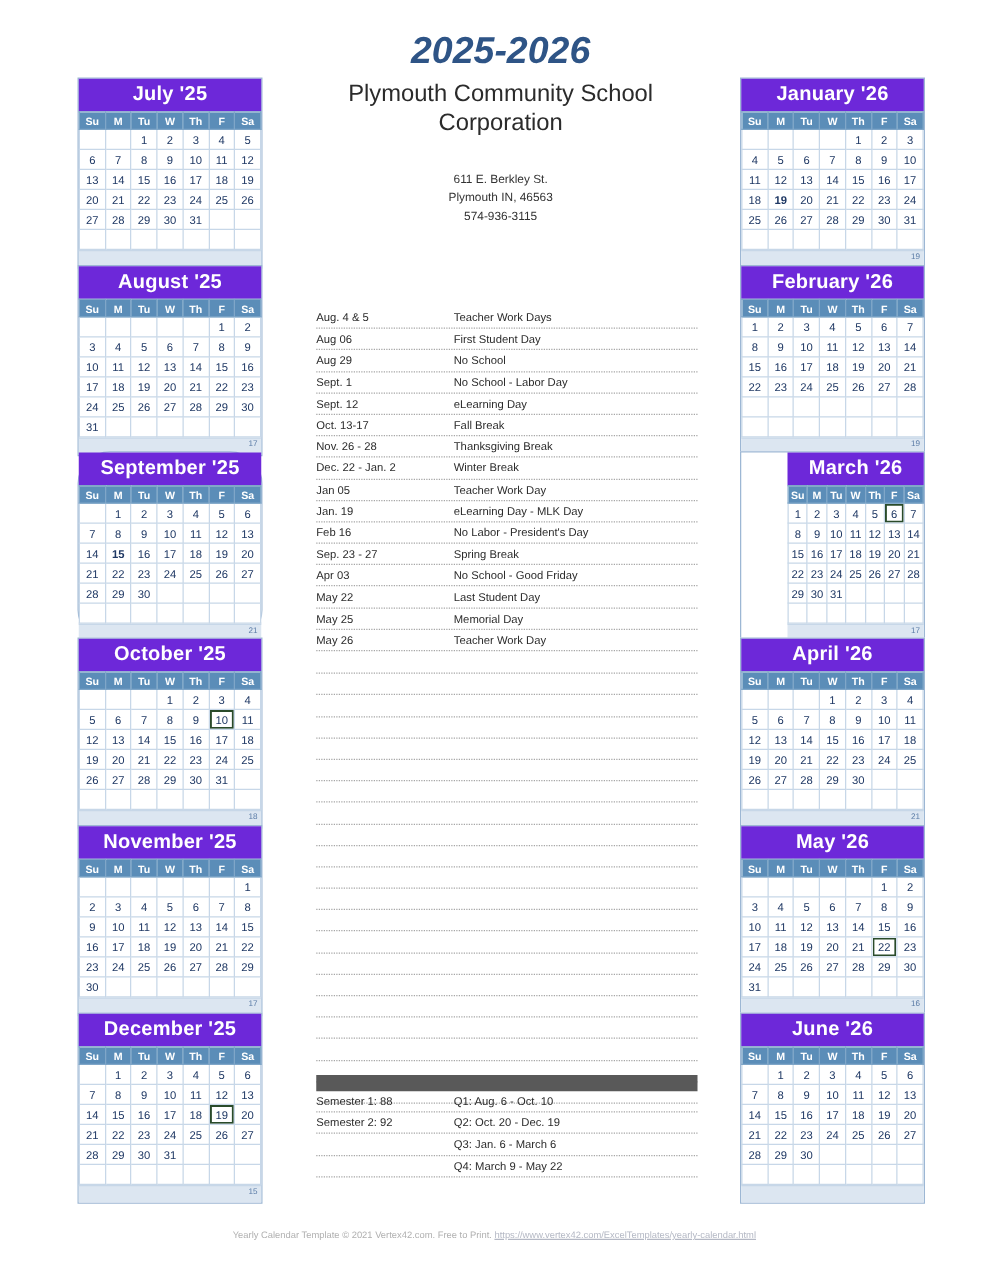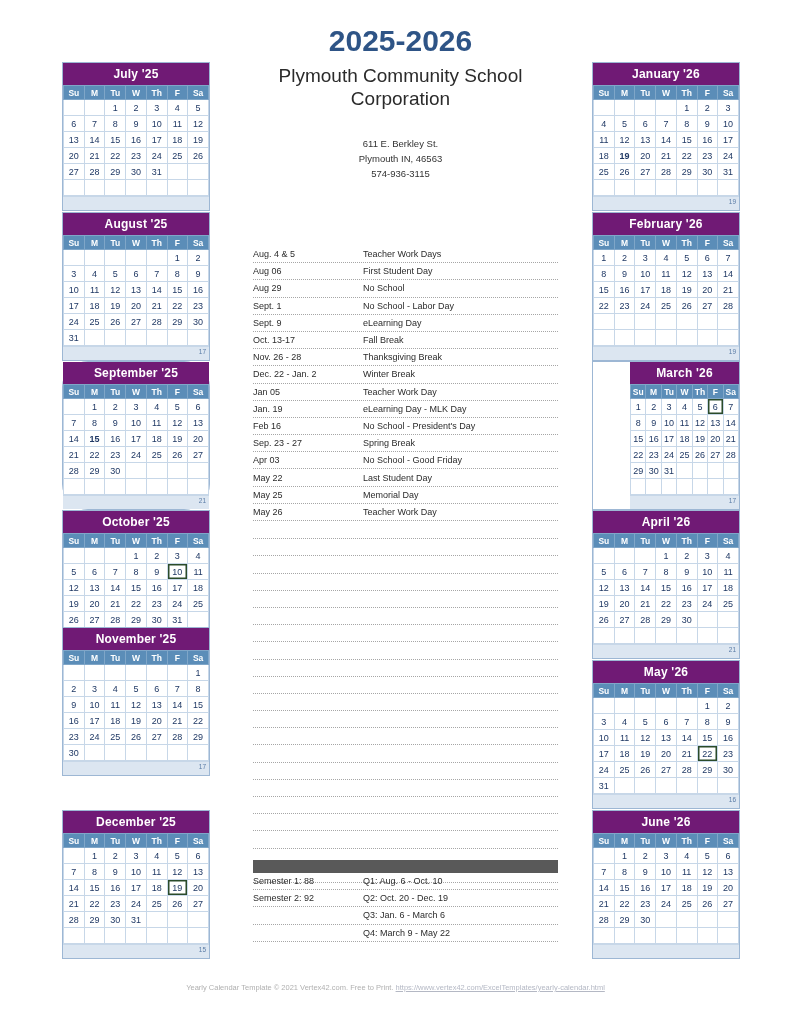--- a/index.html
+++ b/index.html
@@ -30,20 +30,21 @@
     width: 345px;
     text-align: center;
   }
   .year-title {
     font-size: 30px;
     font-weight: bold;
     color: #2E5486;
     letter-spacing: 0px;
     line-height: 34px;
     margin: 0;
+    font-style: italic;
   }
   .school-name {
     font-size: 19px;
     font-weight: normal;
     color: #2b2b2b;
     line-height: 23px;
     margin: 6px 0 0 0;
   }
   .address-block {
     margin-top: 26px;
@@ -54,23 +55,23 @@
 
   
   .month {
     position: absolute;
     width: 148px;
     border: 1px solid #9db7d4;
     box-sizing: border-box;
     background: #ffffff;
   }
   .month-header {
-    background: #701a75;
+    background: #6d28d9;
     color: #ffffff;
-    font-size: 12px;
+    font-size: 16px;
     font-weight: bold;
     text-align: center;
     padding: 4px 0 4px 0;
     letter-spacing: 0.2px;
   }
   table.cal {
     border-collapse: collapse;
     width: 100%;
     table-layout: fixed;
   }
@@ -494,21 +495,21 @@
               <td class="blank"></td>
               <td class="blank"></td>
               <td class="blank"></td>
             </tr>
           </tbody>
         </table>
         <div class="month-footer">
           <span class="daycount">18</span>
         </div>
       </div>
-      <div class="month" style="left: 62px; top: 627px;">
+      <div class="month" style="left: 62px; top: 660px;">
         <div class="month-header">November '25</div>
         <table class="cal">
           <thead>
             <tr>
               <th>Su</th>
               <th>M</th>
               <th>Tu</th>
               <th>W</th>
               <th>Th</th>
               <th>F</th>
@@ -1114,21 +1115,21 @@
       </div>
       <div class="event-row">
         <div class="event-date">Aug 29</div>
         <div class="event-desc">No School</div>
       </div>
       <div class="event-row">
         <div class="event-date">Sept. 1</div>
         <div class="event-desc">No School - Labor Day</div>
       </div>
       <div class="event-row">
-        <div class="event-date">Sept. 9</div>
+        <div class="event-date">Sept. 12</div>
         <div class="event-desc">eLearning Day</div>
       </div>
       <div class="event-row">
         <div class="event-date">Oct. 13-17</div>
         <div class="event-desc">Fall Break</div>
       </div>
       <div class="event-row">
         <div class="event-date">Nov. 26 - 28</div>
         <div class="event-desc">Thanksgiving Break</div>
       </div>
@@ -1139,21 +1140,21 @@
       <div class="event-row">
         <div class="event-date">Jan 05</div>
         <div class="event-desc">Teacher Work Day</div>
       </div>
       <div class="event-row">
         <div class="event-date">Jan. 19</div>
         <div class="event-desc">eLearning Day - MLK Day</div>
       </div>
       <div class="event-row">
         <div class="event-date">Feb 16</div>
-        <div class="event-desc">No School - President's Day</div>
+        <div class="event-desc">No Labor - President's Day</div>
       </div>
       <div class="event-row">
         <div class="event-date">Sep. 23 - 27</div>
         <div class="event-desc">Spring Break</div>
       </div>
       <div class="event-row">
         <div class="event-date">Apr 03</div>
         <div class="event-desc">No School - Good Friday</div>
       </div>
       <div class="event-row">

